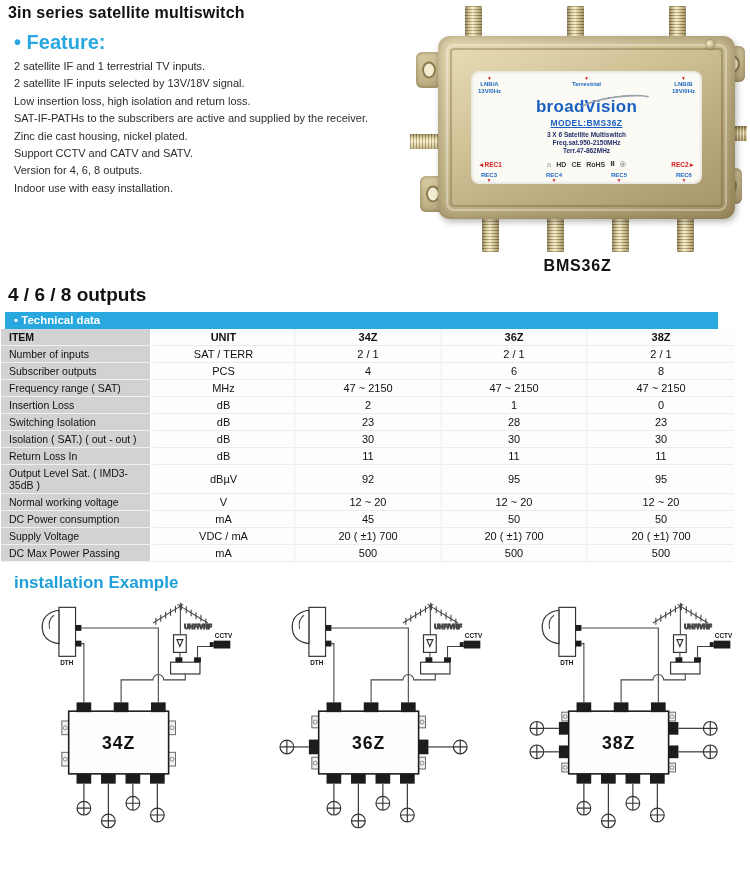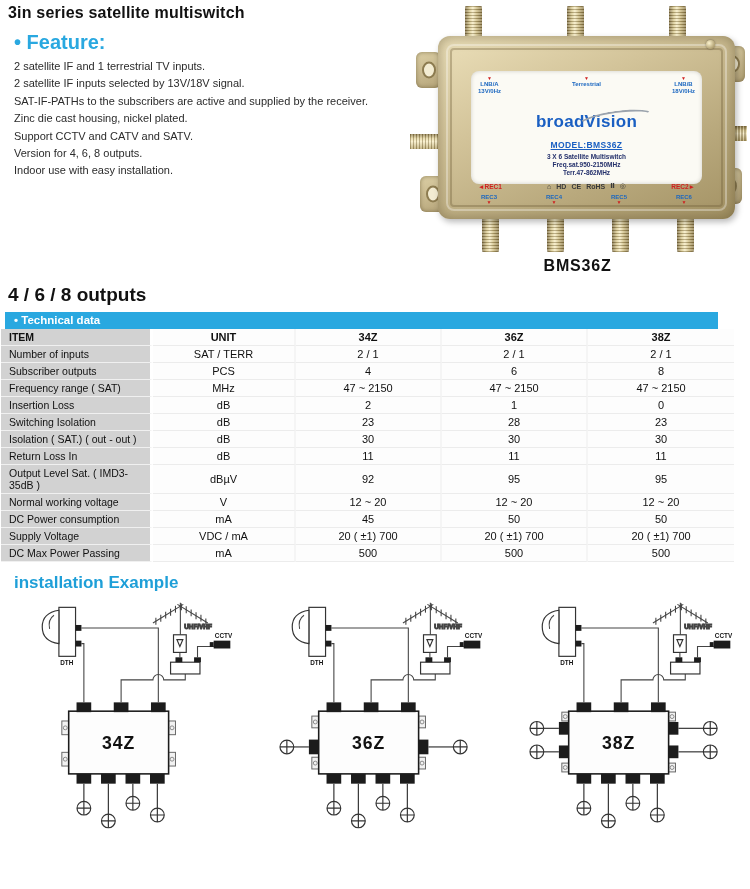--- a/index.html
+++ b/index.html
@@ -37,26 +37,26 @@
   .body-shell{position:absolute;left:28px;right:10px;top:30px;bottom:33px;border-radius:12px;
          background:linear-gradient(155deg,#ece0ba,#d3c49a 35%,#b8a87c 70%,#a39264);
          box-shadow:inset 0 0 14px rgba(90,75,40,.5),2px 3px 6px rgba(0,0,0,.28);}
   .ridge{position:absolute;inset:8px;border:2px solid rgba(255,255,255,.32);
          outline:2px solid rgba(110,92,55,.35);outline-offset:-6px;border-radius:8px;}
   .dev-label{position:absolute;left:33px;right:33px;top:35px;bottom:35px;background:#fbfaf4;border-radius:8px;
          box-shadow:inset 0 0 4px rgba(0,0,0,.18);padding:5px 7px 3px;display:flex;flex-direction:column;}
   .ports-top{display:flex;justify-content:space-between;color:#1b67c0;font-weight:bold;font-size:6px;line-height:7px;text-align:center;}
   .port{display:flex;flex-direction:column;align-items:center;}
   .tri{color:#cf1f1f;font-size:5px;line-height:5px;}
-  .brand-wrap{position:relative;text-align:center;margin-top:17px;}
+  .brand-wrap{position:relative;text-align:center;margin-top:2px;}
   .brand{font-weight:bold;font-size:17px;color:#1a5fc2;letter-spacing:.3px;}
   .swoosh{position:absolute;width:74px;height:15px;left:50%;margin-left:-10px;top:-1px;border-radius:50%;
           border:2px solid transparent;border-top-color:#9ba3ad;transform:rotate(-8deg);}
   .model{text-align:center;font-weight:bold;font-size:8.5px;color:#1a5fc2;letter-spacing:.4px;
-         text-decoration:underline;margin-top:8px;}
+         text-decoration:underline;margin-top:1px;}
   .descs{text-align:center;font-weight:bold;font-size:6.5px;line-height:8px;color:#24306b;margin-top:3px;}
   .recs-mid{display:flex;align-items:center;justify-content:space-between;margin-top:5px;}
   .reclr{font-weight:bold;font-size:6.5px;color:#d01f1f;}
   .certs{display:flex;gap:5px;font-size:7px;color:#3a3a3a;align-items:center;font-weight:bold;}
   .recs-bottom{display:flex;justify-content:space-between;margin-top:4px;padding:0 3px;}
   .recb{display:flex;flex-direction:column;align-items:center;font-weight:bold;font-size:6px;color:#1b67c0;}
   .caption{text-align:center;font-weight:bold;font-size:16px;letter-spacing:.8px;margin-top:5px;}
   
   .outputs-heading{font-size:19px;font-weight:bold;margin:4px 0 0 8px;}
   .tech-bar{width:704px;margin:6px 0 0 5px;background:#29A8E0;color:#fff;font-weight:bold;
@@ -83,20 +83,21 @@
 </style>
 </head>
 <body>
 
 <div class="top-section">
   <h1 class="page-title">3in series satellite multiswitch</h1>
   <h2 class="feature-heading">• Feature:</h2>
   <ul class="feature-list">
       <li>2 satellite IF and 1 terrestrial TV inputs.</li>
       <li>2 satellite IF inputs selected by 13V/18V signal.</li>
+      <li>Low insertion loss, high isolation and return loss.</li>
       <li>SAT-IF-PATHs to the subscribers are active and supplied by the receiver.</li>
       <li>Zinc die cast housing, nickel plated.</li>
       <li>Support CCTV and CATV and SATV.</li>
       <li>Version for 4, 6, 8 outputs.</li>
       <li>Indoor use with easy installation.</li>
     </ul>
 
   <figure class="product">
     <div class="device">
       <div class="ear ear-tl">

